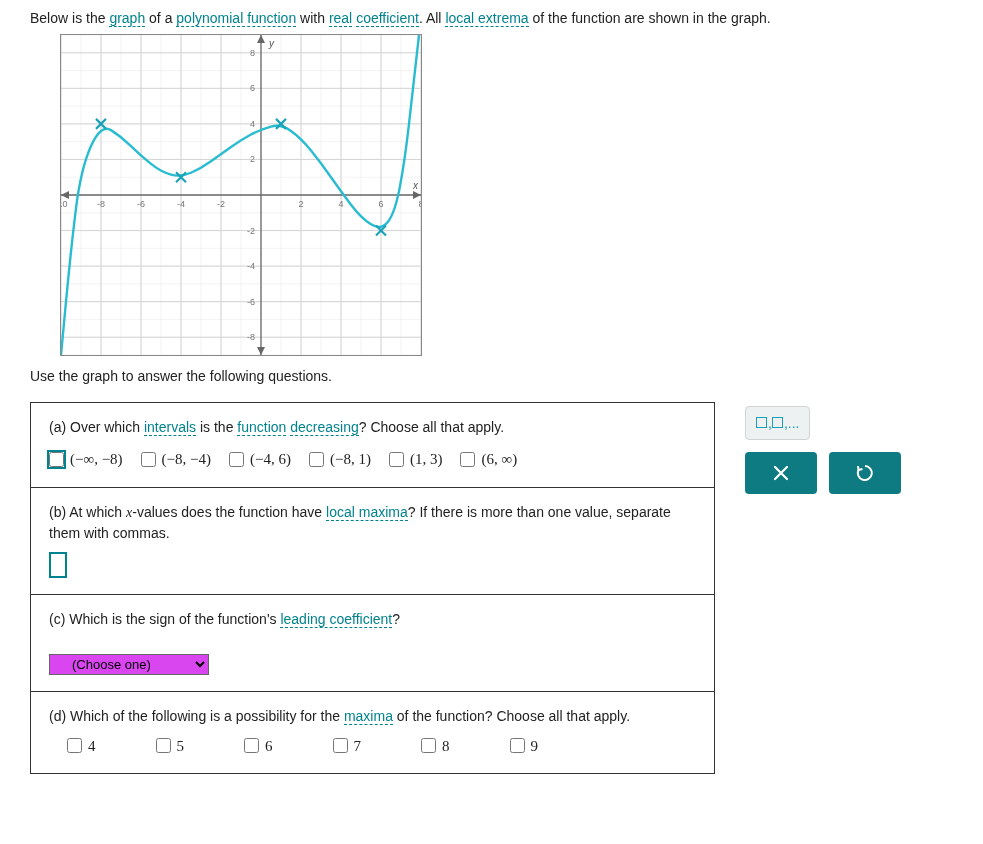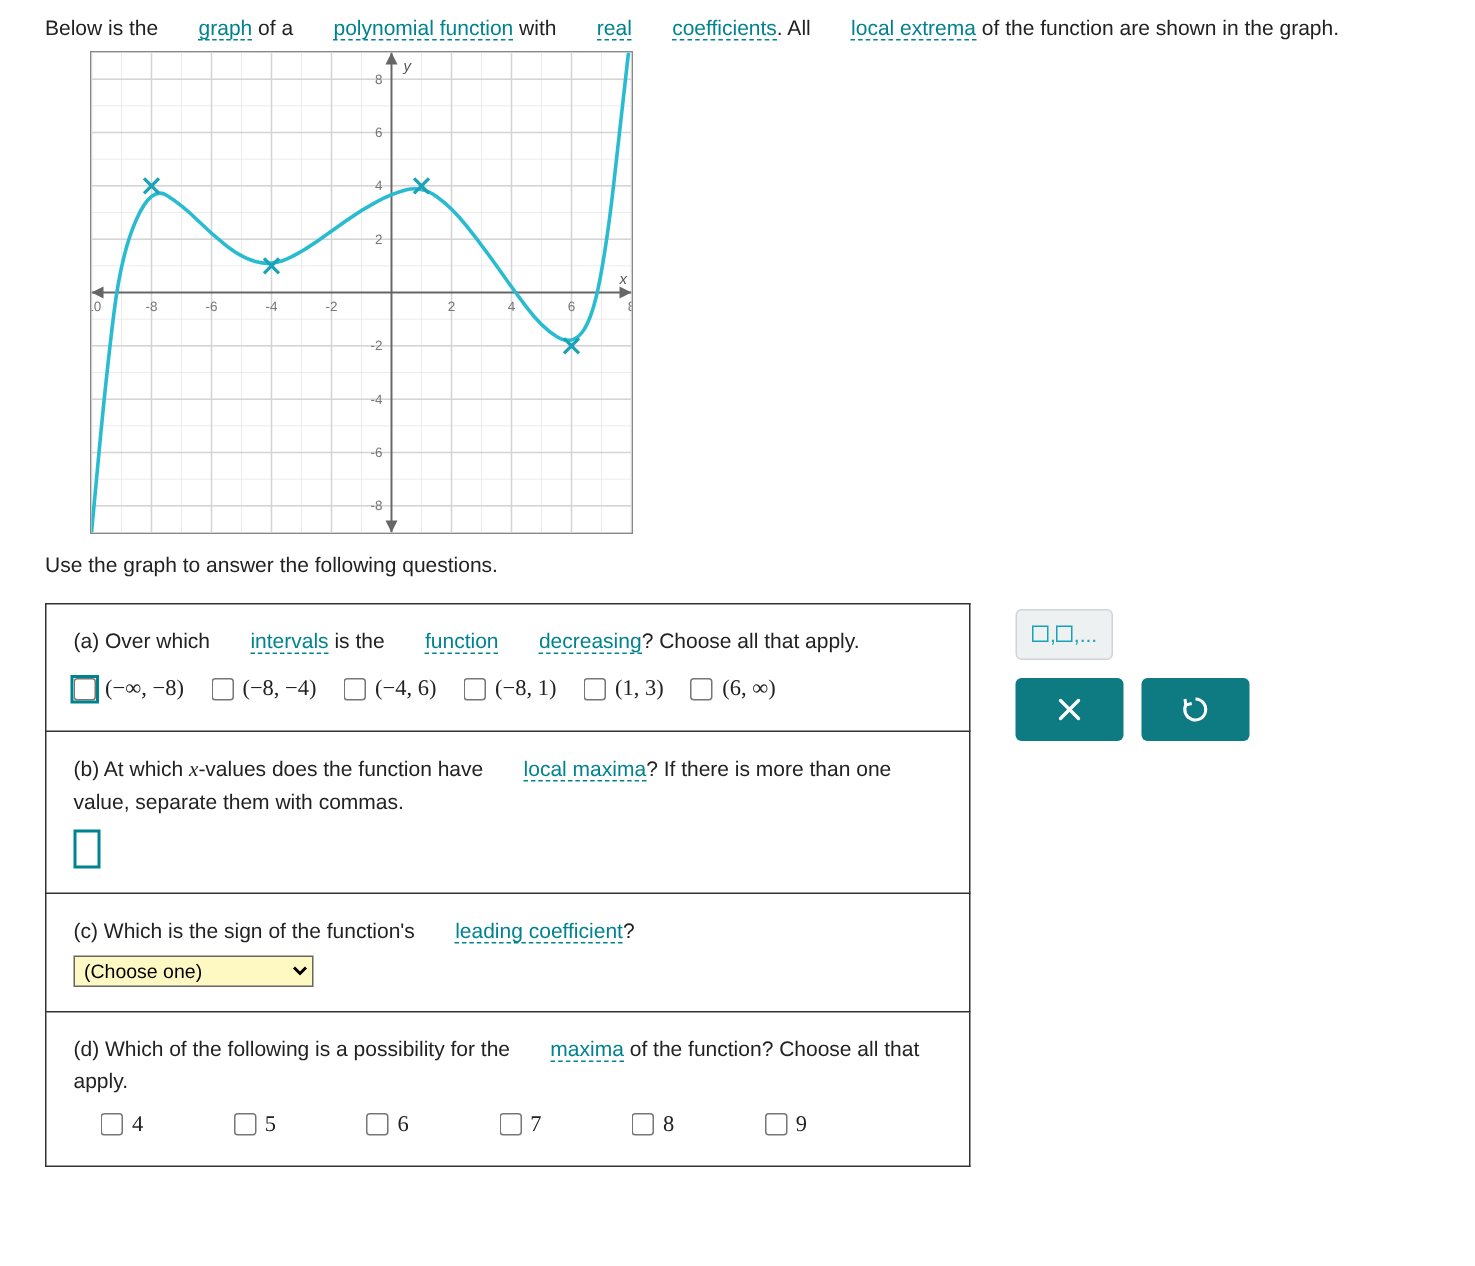--- a/index.html
+++ b/index.html
@@ -8,21 +8,20 @@
     color: #222;
     margin: 0;
     padding: 10px 30px;
     background: #fff;
   }
   .term-link {
     color: #00838f;
     border-bottom: 1px dashed #00838f;
     text-decoration: none;
     cursor: pointer;
-    margin-left: 23px;
   }
   .intro {
     margin-bottom: 8px;
   }
   .graph-container {
     border: 1px solid #888;
     width: 360px;
     height: 320px;
     margin: 8px 0 12px 30px;
     background: #fff;
@@ -30,21 +29,21 @@
   .instr {
     margin: 10px 0 18px 0;
   }
   .content-row {
     display: flex;
     align-items: flex-start;
     gap: 30px;
   }
   .question-table {
     border: 1px solid #333;
-    width: 617px;
+    width: 685px;
     border-collapse: collapse;
   }
   .question-table td {
     border: 1px solid #333;
     padding: 14px 18px 16px 18px;
     vertical-align: top;
     font-size: 14px;
     line-height: 1.5;
   }
   .options-row {
@@ -73,26 +72,26 @@
     margin-top: 8px;
   }
   .small-input {
     width: 14px;
     height: 22px;
     border: 2px solid #00838f;
     padding: 0;
     background:#fff;
   }
   select {
-    margin-top: 6px;
+    margin-top: 24px;
     font-size: 13px;
     min-width: 160px;
     border:1px solid #666;
-    background:#fef9c3;
-    padding:1px 2px;
+    background:#d946ef;
+    padding:1px 18px;
   }
   .degree-row {
     margin-top: 8px;
     display: flex;
     gap: 60px;
     padding-left: 18px;
   }
   .sidebar {
     display: flex;
     flex-direction: column;
@@ -128,21 +127,21 @@
     align-items: center;
     justify-content: center;
   }
   .serif { font-family: Georgia, 'Times New Roman', serif;}
   .ital { font-style: italic;}
 </style>
 </head>
 <body>
 
 <div class="intro">
-  <span>Below is the </span><a class="term-link">graph</a><span> of a </span><a class="term-link">polynomial function</a><span> with </span><a class="term-link">real</a><span> </span><a class="term-link">coefficients</a><span>. All </span><a class="term-link">local extrema</a><span> of the function are shown in the graph.</span>
+  <span>Below is the </span><a class="term-link">graph</a><span> of a </span><a class="term-link">polynomial function</a><span> with </span><a class="term-link">real</a><span> </span><a class="term-link">coefficient</a><span>. All </span><a class="term-link">local extrema</a><span> of the function are shown in the graph.</span>
 </div>
 
 <div class="graph-container">
   <svg id="graph-svg" viewBox="0 0 360 320" width="360" height="320">
       <line x1="0" y1="0" x2="0" y2="320" stroke="#e6e6e6" stroke-width="0.5"></line>
       <line x1="20" y1="0" x2="20" y2="320" stroke="#e6e6e6" stroke-width="0.5"></line>
       <line x1="40" y1="0" x2="40" y2="320" stroke="#e6e6e6" stroke-width="0.5"></line>
       <line x1="60" y1="0" x2="60" y2="320" stroke="#e6e6e6" stroke-width="0.5"></line>
       <line x1="80" y1="0" x2="80" y2="320" stroke="#e6e6e6" stroke-width="0.5"></line>
       <line x1="100" y1="0" x2="100" y2="320" stroke="#e6e6e6" stroke-width="0.5"></line>

